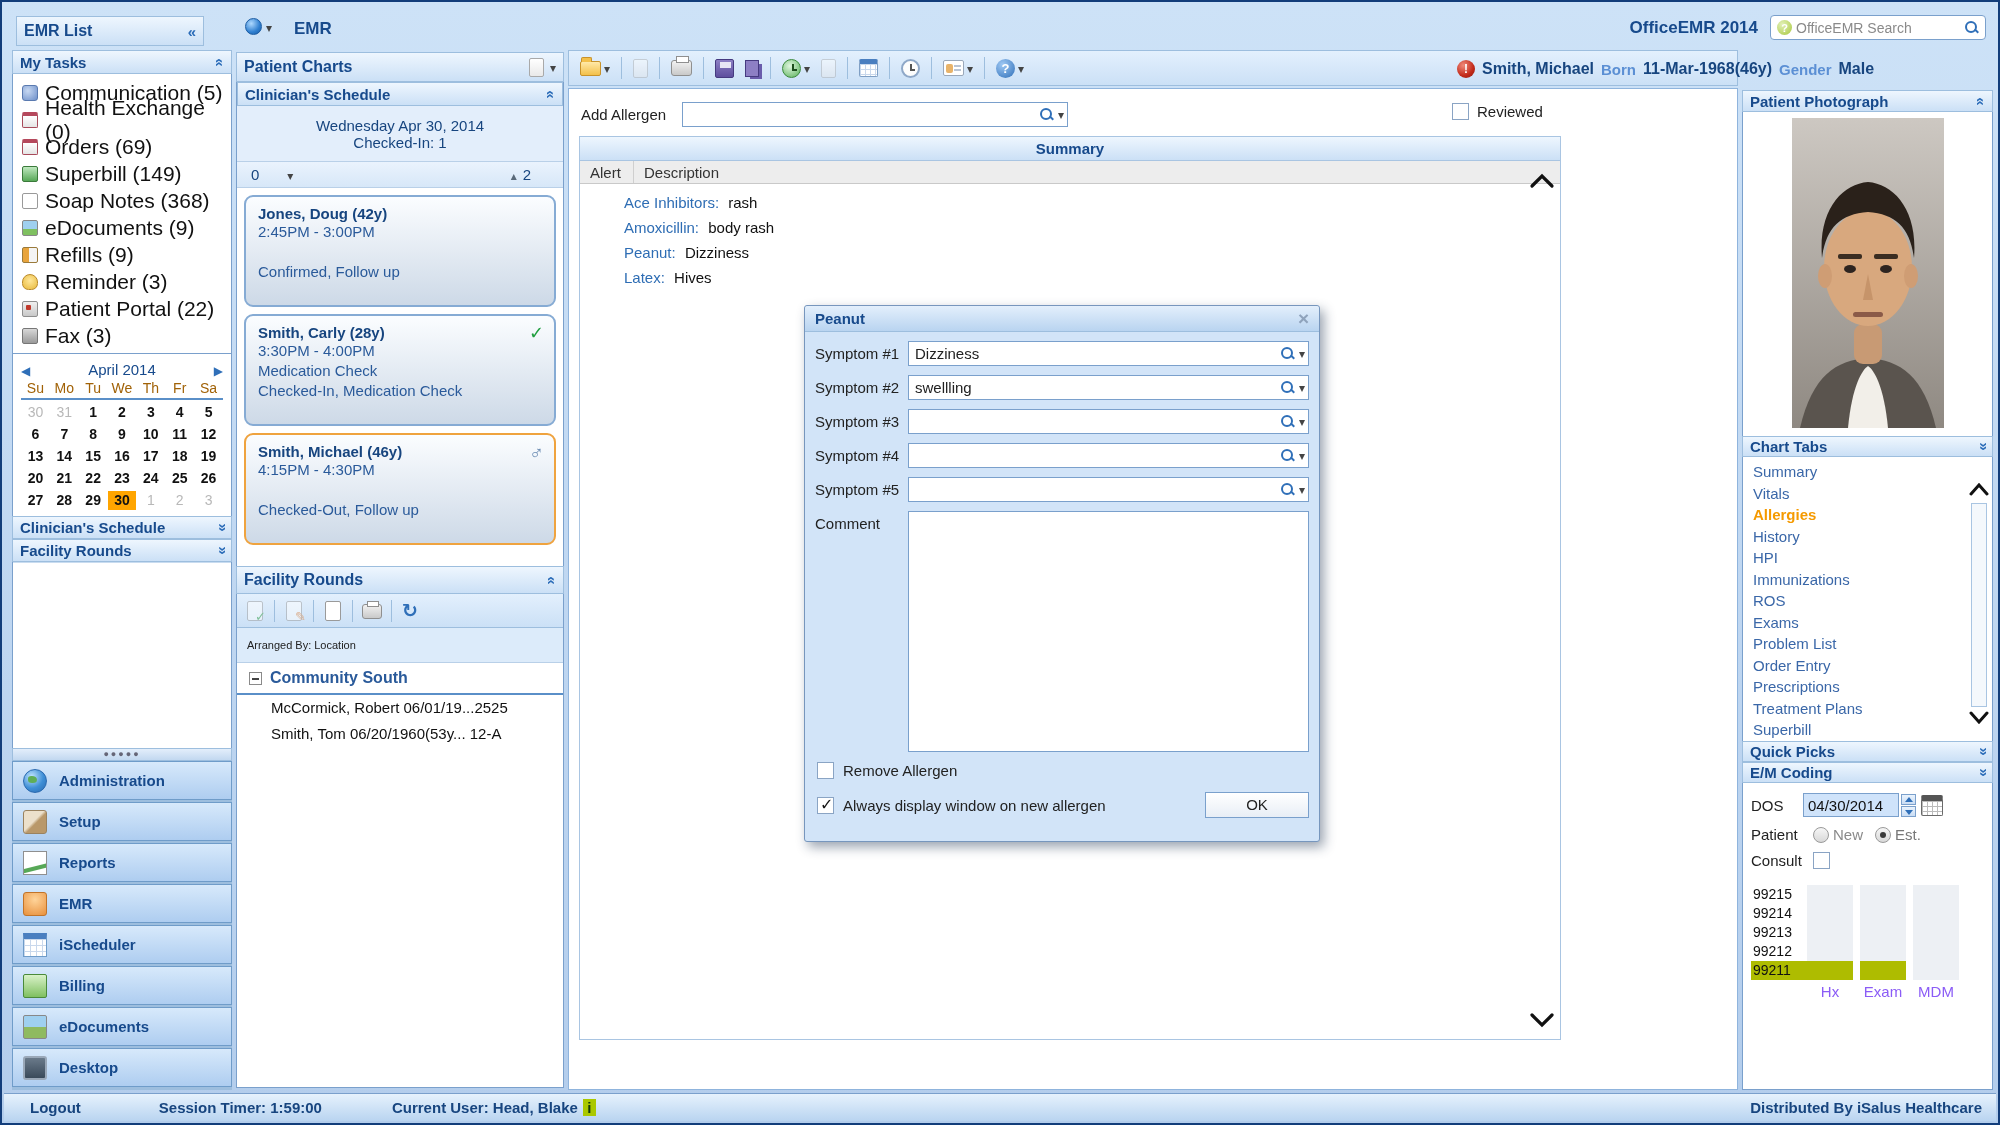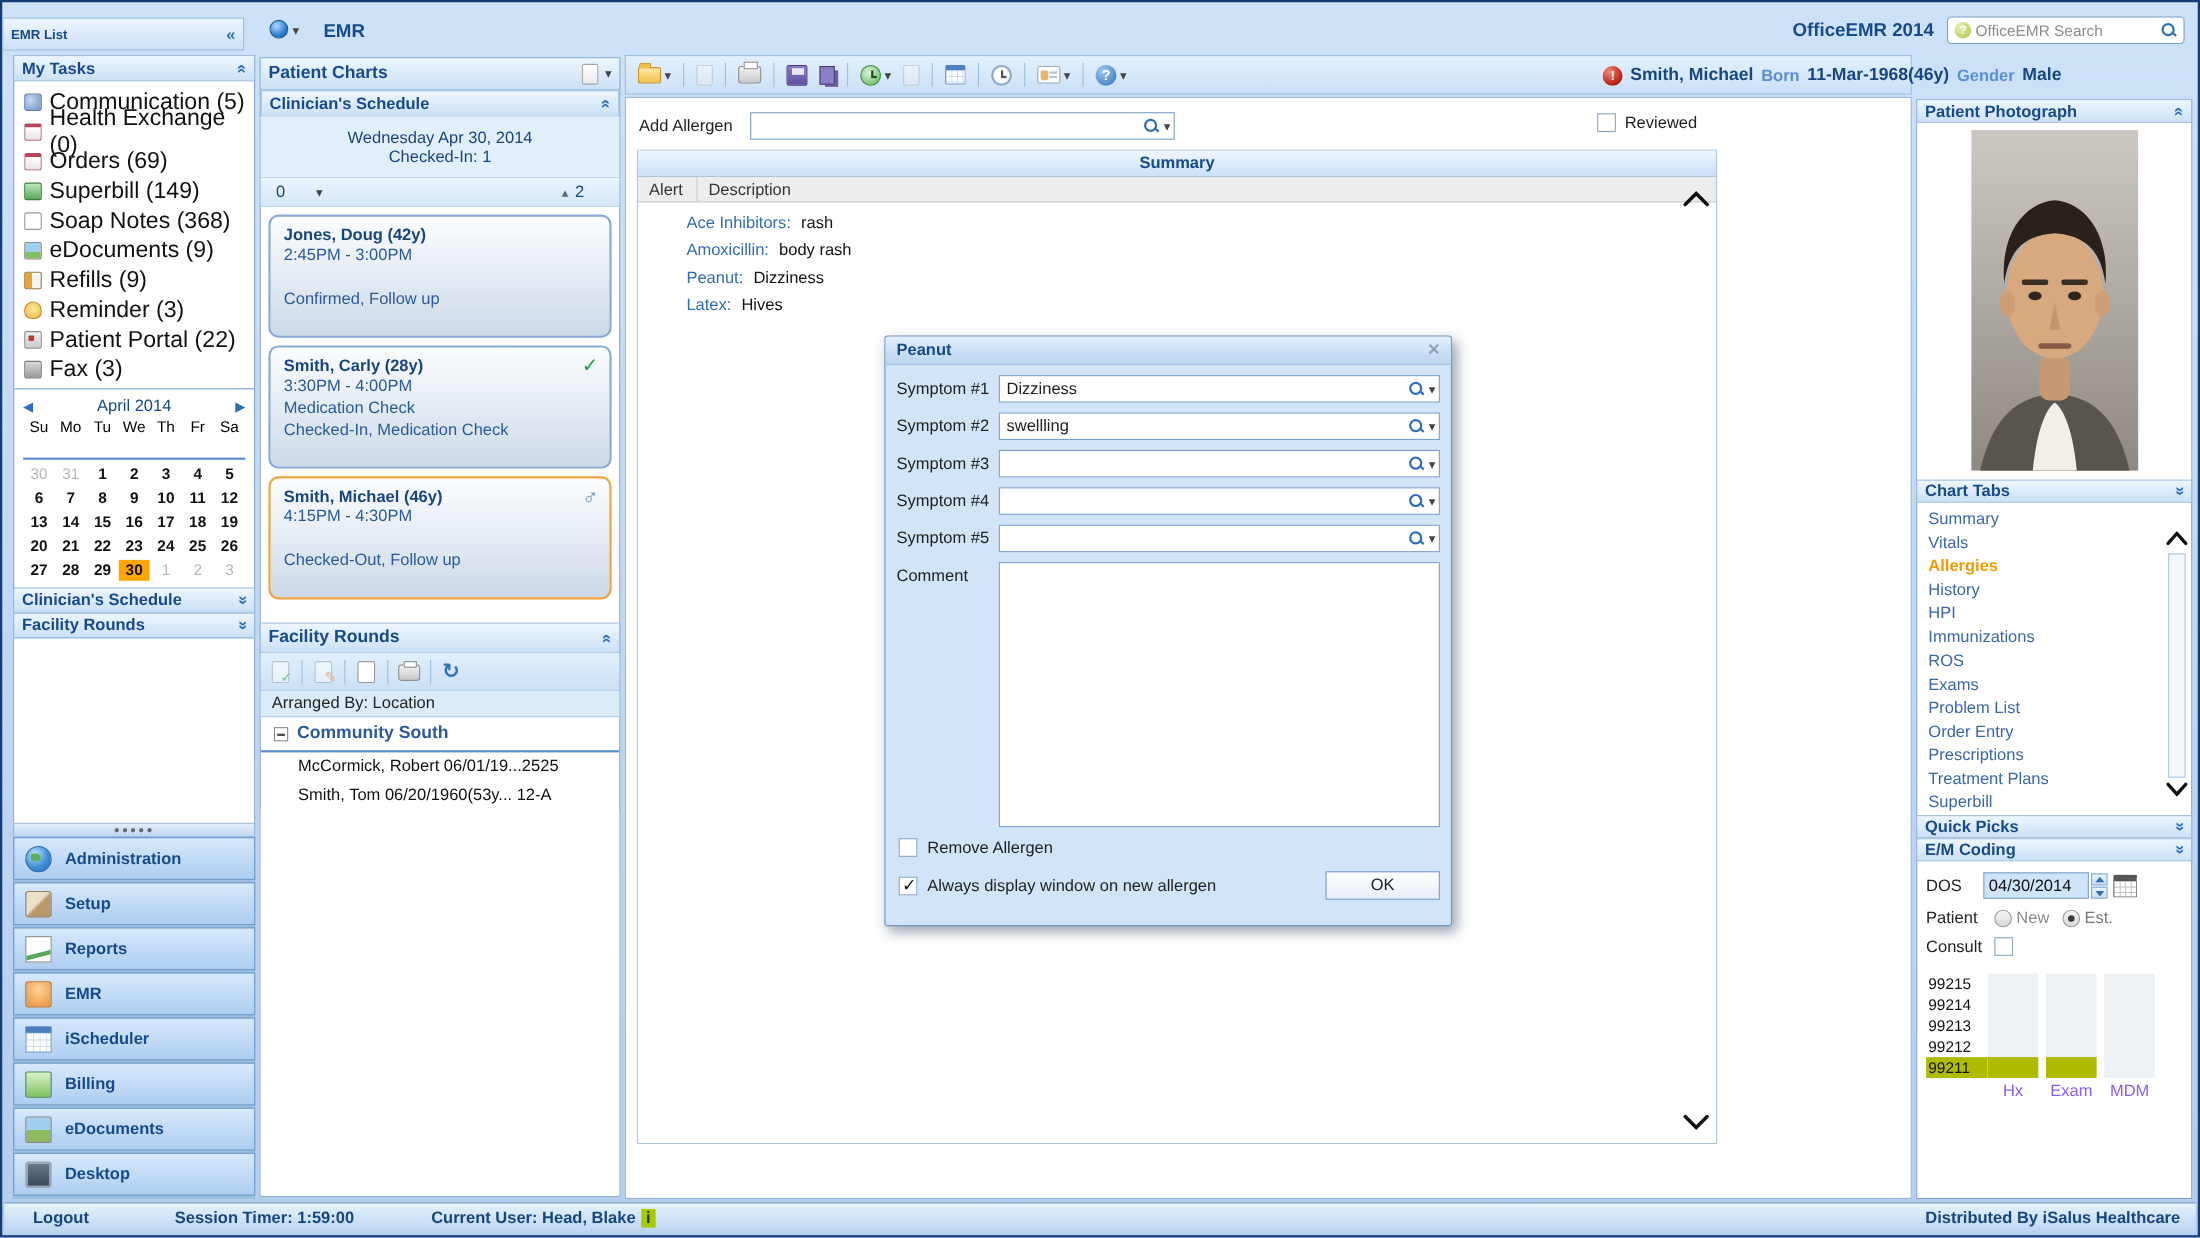--- a/index.html
+++ b/index.html
@@ -19,21 +19,21 @@
   .mag::before{content:"";position:absolute;left:1px;top:1px;width:8px;height:8px;border:2px solid #2f6fb8;border-radius:50%}
   .mag::after{content:"";position:absolute;left:10px;top:10px;width:5px;height:2px;background:#2f6fb8;transform:rotate(45deg)}
   .cb{display:inline-block;width:17px;height:17px;background:#fff;border:1px solid #8aa4c4;position:relative;flex:0 0 auto}
   .cb.checked::after{content:"\2713";position:absolute;left:2px;top:-3px;font-size:16px;font-weight:bold;color:#111}
   .radio{display:inline-block;width:16px;height:16px;border-radius:50%;border:1px solid #9a9a9a;background:linear-gradient(#f6f6f6,#d8d8d8);position:relative;flex:0 0 auto}
   .radio.sel::after{content:"";position:absolute;left:4px;top:4px;width:6px;height:6px;border-radius:50%;background:#3a3a3a}
   .sep{width:1px;height:22px;background:#9dbede;margin:0 3px}
   input,textarea{font-family:"Liberation Sans","DejaVu Sans",sans-serif}
 
   
-  .emrlist-hdr{position:absolute;left:0;top:14px;width:220px;height:30px;font-size:12px}
+  .emrlist-hdr{position:absolute;left:14px;top:14px;width:188px;height:30px;font-size:16px}
   .topbit{position:absolute;top:16px;display:flex;align-items:center;gap:4px}
   .ic-globe{width:17px;height:17px;border-radius:50%;background:radial-gradient(circle at 35% 30%,#aed9ff,#2f7fd0 60%,#1b5ca3);display:inline-block;border:1px solid #1b5ca3}
   .module-title{position:absolute;left:292px;top:17px;font-size:17px;font-weight:bold;color:#174a8c}
   .brand{position:absolute;left:1588px;top:16px;width:168px;text-align:right;font-size:17px;font-weight:bold;color:#174a8c}
   .searchbox{position:absolute;left:1768px;top:13px;width:216px;height:25px;background:#fff;border:1px solid #7aa0cc;border-radius:4px;display:flex;align-items:center;gap:4px;padding:0 6px}
   .qball{width:15px;height:15px;border-radius:50%;background:radial-gradient(circle at 35% 30%,#e2f0b8,#a8c83c);position:relative;flex:0 0 auto}
   .qball::before{content:"?";position:absolute;inset:0;display:flex;align-items:center;justify-content:center;color:#fff;font-size:11px;font-weight:bold}
   .searchbox input{flex:1;border:none;outline:none;font-size:14px;color:#333;min-width:0}
   .searchbox input::placeholder{color:#8a8a8a}
 
@@ -52,21 +52,21 @@
   .t-rem{background:radial-gradient(circle at 50% 40%,#ffe79a,#e8b93c);border:1px solid #bb8a2a;border-radius:50% 50% 40% 40%}
   .t-pp{background:linear-gradient(#f0f0f0,#c9c9c9);border:1px solid #8f8f8f;border-radius:2px;position:relative}
   .t-pp::before{content:"";position:absolute;left:3px;top:3px;width:5px;height:5px;background:#c0392b;border-radius:1px}
   .t-fax{background:linear-gradient(#d8d8d8,#9a9a9a);border:1px solid #777;border-radius:2px}
   .task-label{font-size:21px;color:#111}
   .cal{border-top:1px solid #7aa0cc;padding:4px 8px 6px 8px;flex:0 0 auto}
   .cal-top{display:flex;align-items:center;height:22px;color:#174a8c;font-size:15px}
   .al::before{content:"\25C0";color:#2f6fb8;font-size:12px}
   .ar::before{content:"\25B6";color:#2f6fb8;font-size:12px}
   .cal-title{flex:1;text-align:center}
-  .cal-wk{display:grid;grid-template-columns:repeat(7,1fr);color:#000000;font-size:14px;text-align:center;border-bottom:2px solid #5a8fc8;padding-bottom:20px;margin-bottom:3px}
+  .cal-wk{display:grid;grid-template-columns:repeat(7,1fr);color:#a16207;font-size:14px;text-align:center;border-bottom:2px solid #5a8fc8;padding-bottom:2px;margin-bottom:3px}
   .cal-grid{display:grid;grid-template-columns:repeat(7,1fr);row-gap:3px;text-align:center}
   .cal-d{font-size:14px;font-weight:bold;color:#111;height:19px;line-height:19px;cursor:pointer}
   .cal-d.muted{color:#b8b8b8;font-weight:normal}
   .cal-d.sel{background:#ffa500}
   .mini-hdr{height:23px;flex:0 0 auto;font-size:15px;margin:0 -1px}
   .leftwhite{flex:1 1 auto;background:#fff;border-top:1px solid #c9dcf0}
   .splitter{height:13px;flex:0 0 auto;background:linear-gradient(#e3eefb,#c2d8f0);border:1px solid #9dbede;margin:0 -1px;text-align:center;color:#667;font-size:9px;letter-spacing:2px;line-height:10px}
   .navstack{flex:0 0 auto;background:#9dbede;margin:0 -1px -1px -1px;padding-bottom:1px}
   .navbtn{height:39px;margin-bottom:2px;background:linear-gradient(#d7e9fb,#aecdf0);border:1px solid #6f9cc9;display:flex;align-items:center;gap:12px;padding:0 10px;cursor:pointer}
   .navbtn-label{font-size:15px;font-weight:bold;color:#174a8c}
@@ -100,21 +100,21 @@
   .fr-hdr{height:28px;font-size:16px;margin:0 -1px}
   .fr-tools{height:34px;background:linear-gradient(#e3f0fd,#cbe0f6);border-bottom:1px solid #9dbede;display:flex;align-items:center;padding:0 8px;gap:6px}
   .fri{width:20px;height:22px;position:relative;display:inline-block}
   .fr-doc{width:16px;height:20px;background:#fff;border:1px solid #9a9a9a;border-radius:2px;position:absolute;left:2px;top:1px}
   .fri.ok::after{content:"\2713";position:absolute;right:-1px;bottom:-2px;color:#2e9e3e;font-weight:bold;font-size:13px}
   .fri.edit::after{content:"\270E";position:absolute;right:-2px;bottom:-2px;color:#e07a2a;font-size:13px}
   .fri.dim{opacity:.5}
   .fr-print{width:20px;height:15px;background:linear-gradient(#f2f2f2,#c9c9c9);border:1px solid #8f8f8f;border-radius:3px;position:absolute;left:0;top:4px}
   .fr-print::before{content:"";position:absolute;top:-4px;left:4px;width:10px;height:4px;background:#fff;border:1px solid #8f8f8f}
   .fri.refresh::before{content:"\21BB";position:absolute;left:1px;top:-1px;color:#2f6fb8;font-size:19px;font-weight:bold}
-  .arranged{height:24px;background:#dcebfa;border-bottom:1px solid #b9d0e8;display:flex;align-items:center;padding:0 10px;font-size:15px;color:#222}
+  .arranged{height:35px;background:#dcebfa;border-bottom:1px solid #b9d0e8;display:flex;align-items:center;padding:0 10px;font-size:11px;color:#222}
   .group-hdr{height:32px;display:flex;align-items:center;gap:8px;padding:0 12px;border-bottom:2px solid #5a8fc8}
   .minusbox{width:13px;height:13px;border:1px solid #8a8a8a;background:#fff;position:relative;flex:0 0 auto}
   .minusbox::before{content:"";position:absolute;left:2px;top:5px;width:7px;height:2px;background:#444}
   .group-label{font-size:16px;font-weight:bold;color:#2a5a9a}
   .round-row{height:26px;line-height:26px;padding-left:34px;font-size:15px;color:#111;cursor:pointer}
   .midfill{flex:1;background:#fff}
 
   
   .col-main{position:absolute;left:566px;top:48px;width:1170px;height:1040px}
   .tb{height:36px;display:flex;align-items:center;gap:5px;padding:0 8px;background:linear-gradient(#e3f0fd,#cbe0f6);border:1px solid #9dbede}

